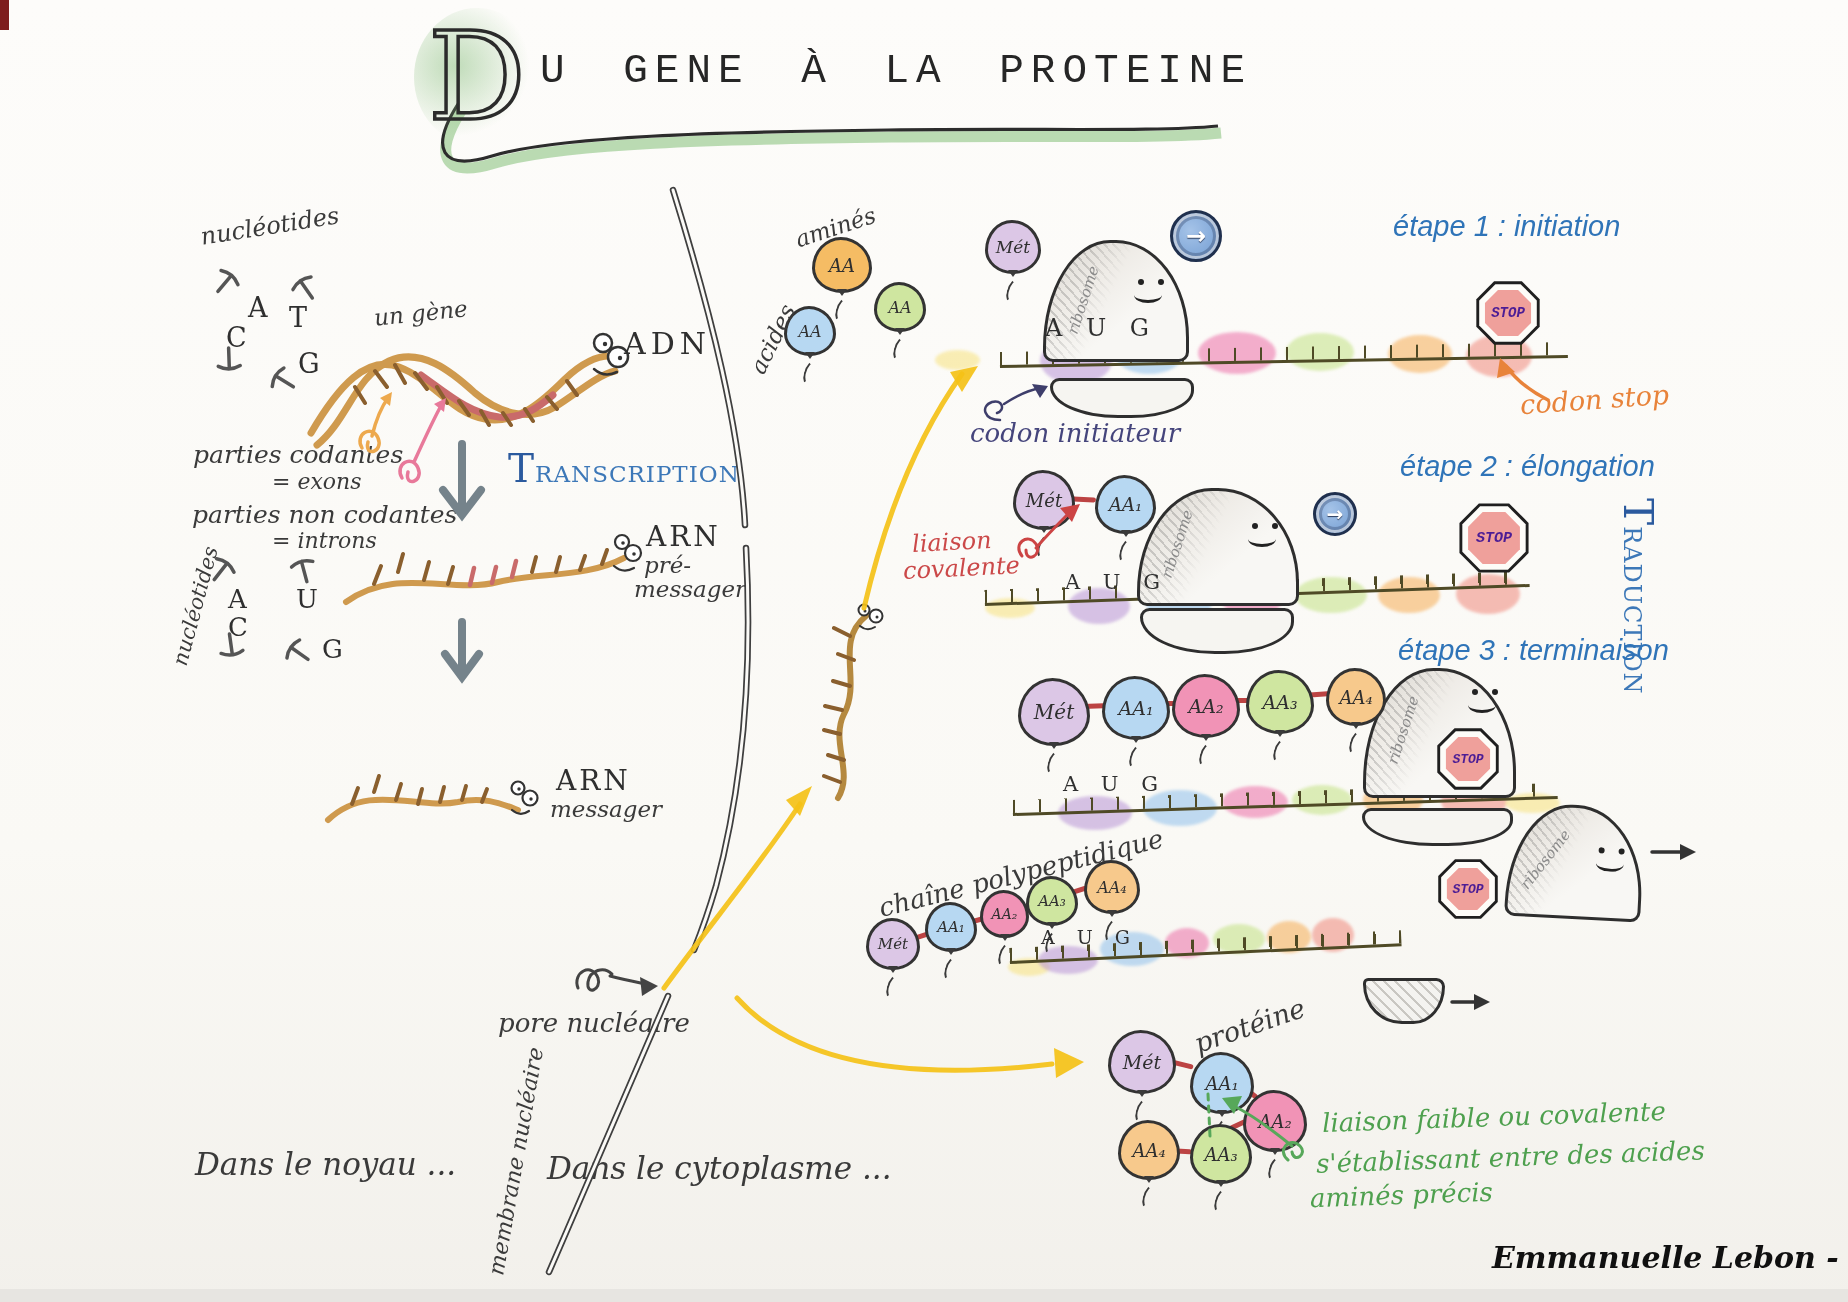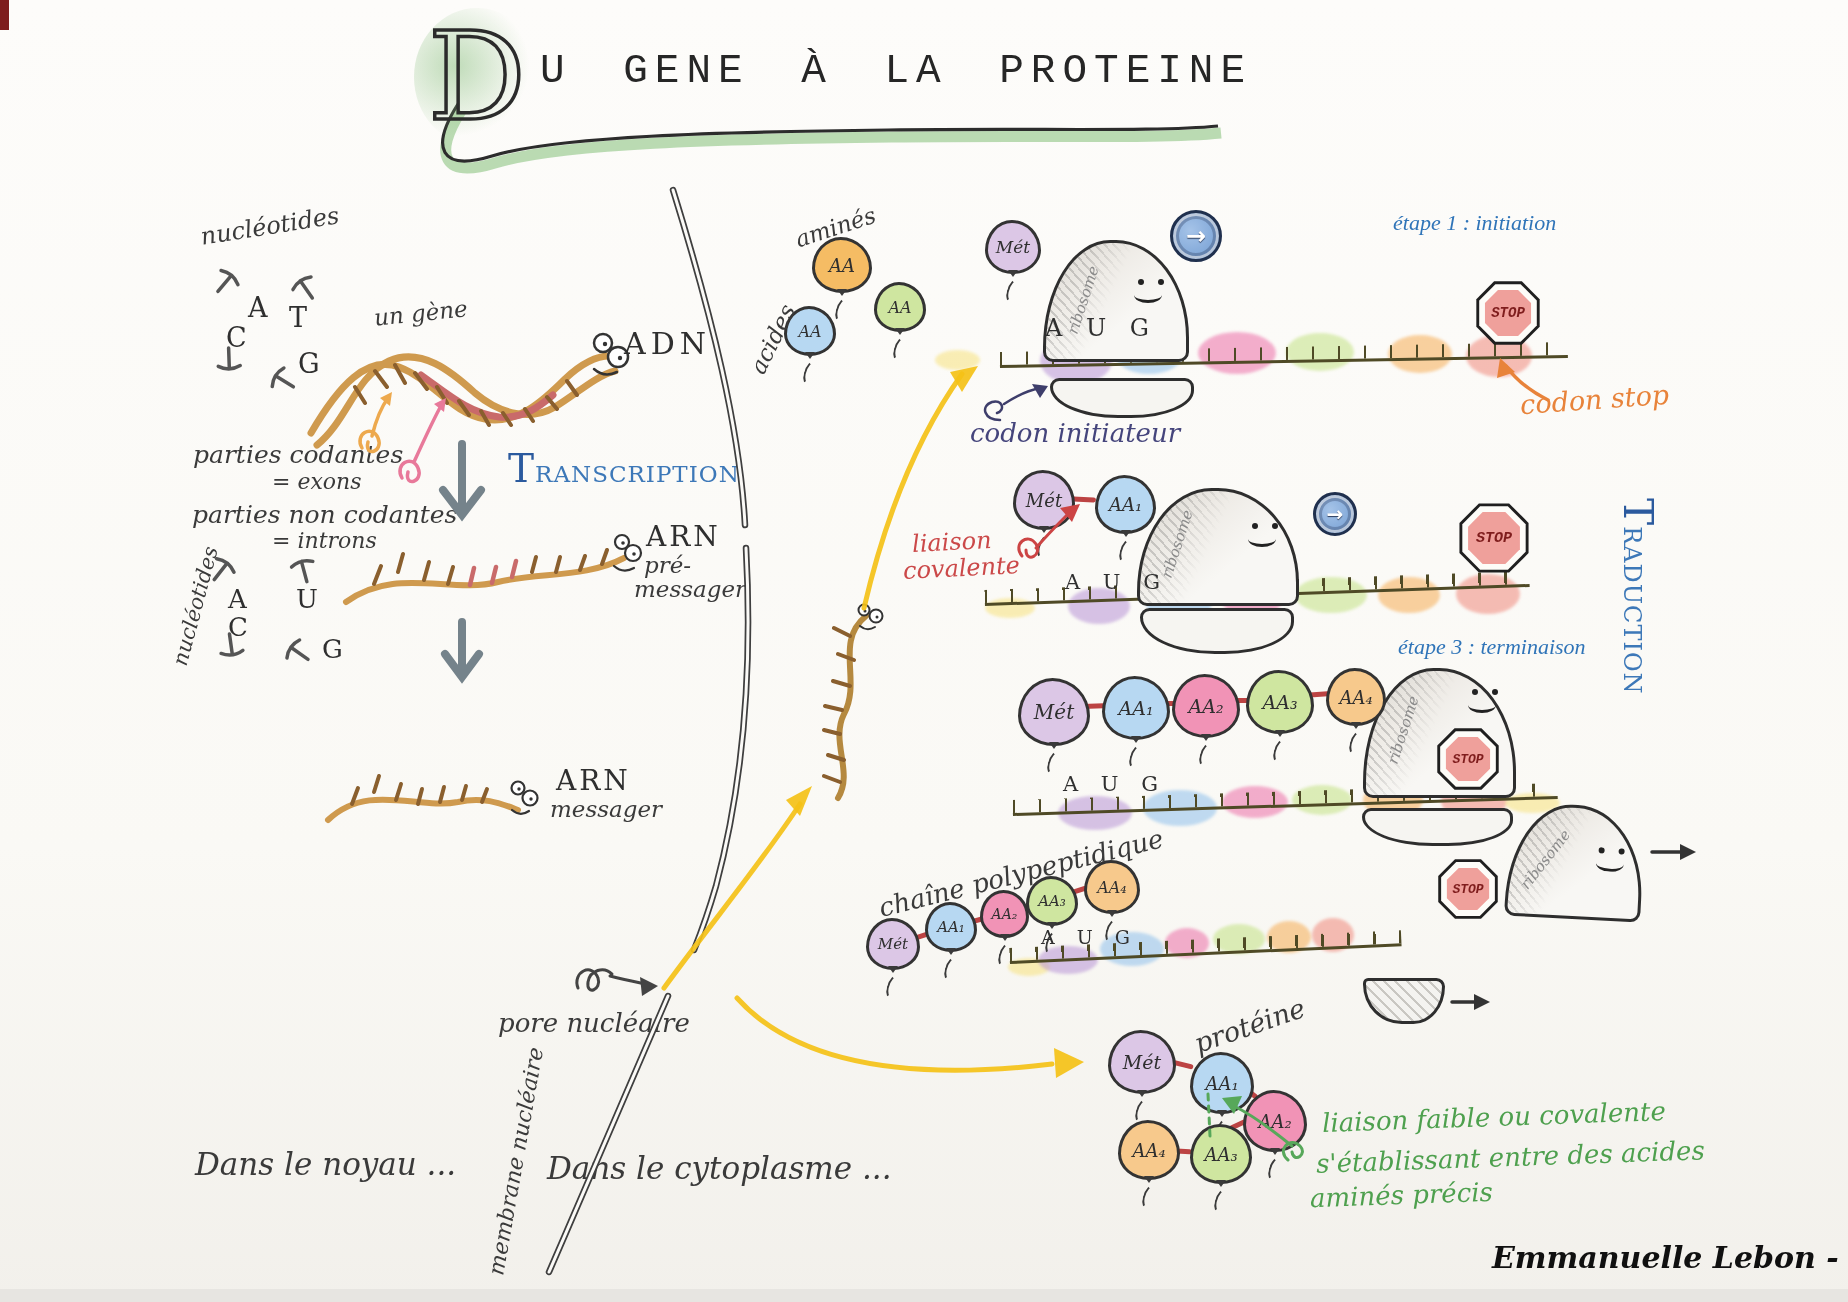--- a/index.html
+++ b/index.html
@@ -1,20 +1,20 @@
 <!DOCTYPE html>
 <html><head>
 <meta charset="utf-8">
 <style>
   html,body{margin:0;padding:0;background:#ffffff;}
   .stage{position:relative;width:1848px;height:1302px;overflow:hidden;
     background:linear-gradient(180deg,#fdfcfa 0%,#faf9f5 65%,#f2f0eb 100%);
     font-family:"DejaVu Serif",serif;color:#3a3a3a;}
   .hw{position:absolute;font-family:"DejaVu Serif",serif;font-style:italic;color:#3a3a3a;white-space:nowrap;z-index:5;}
-  .step{position:absolute;font-family:Liberation Serif, serif;font-style:italic;color:#2f74b8;font-size:22px;white-space:nowrap;z-index:5;}
+  .step{position:absolute;font-family:Liberation Sans, sans-serif;font-style:italic;color:#2f74b8;font-size:29px;white-space:nowrap;z-index:5;}
   .cap-label{position:absolute;display:block;font-family:"DejaVu Serif",serif;color:#3d78b8;font-size:23px;letter-spacing:1px;white-space:nowrap;z-index:5;}
   .cap-label::first-letter{font-size:1.7em;color:#2b5a9e;}
   .print{position:absolute;font-family:"DejaVu Serif",serif;color:#2f2f2f;white-space:nowrap;z-index:5;}
   .aug{position:absolute;font-family:"DejaVu Serif",serif;letter-spacing:8px;color:#2f2f2f;white-space:nowrap;z-index:5;}
   .bal{position:absolute;display:flex;align-items:center;justify-content:center;
     border:3px solid #333;border-radius:48% 52% 50% 50%/56% 56% 44% 44%;
     font-family:"DejaVu Serif",serif;font-style:italic;color:#2f2f2f;z-index:3;}
   .bal::after{content:"";position:absolute;bottom:-11px;left:calc(50% - 5px);
     border:5px solid transparent;border-top:7px solid #3a3a3a;}
   .bal::before{content:"";position:absolute;bottom:-33px;left:calc(50% - 6px);width:12px;height:22px;
@@ -34,21 +34,21 @@
     -webkit-mask:linear-gradient(115deg,#000 24%,transparent 46%);mask:linear-gradient(115deg,#000 24%,transparent 46%);}
   .ribo-bot{position:absolute;background:#f6f5f1;border:3px solid #2e2e2e;
     border-radius:10px 10px 48% 52%/10px 10px 75% 85%;z-index:2;}
   .ribo-name{position:absolute;font-family:"DejaVu Serif",serif;font-style:italic;color:#8a8a8a;font-size:15px;transform:rotate(-72deg);z-index:3;}
   .eyes{position:absolute;width:6px;height:6px;background:#222;border-radius:50%;box-shadow:20px 0 0 #222;z-index:3;}
   .smile{position:absolute;width:28px;height:13px;border-bottom:3.5px solid #222;border-radius:0 0 60% 60%;z-index:3;}
   .stop{position:absolute;background:#1f1f1f;z-index:4;
     clip-path:polygon(29% 2%,71% 2%,98% 29%,98% 71%,71% 98%,29% 98%,2% 71%,2% 29%);}
   .stop .s2{position:absolute;inset:3px;background:#fdfcf8;clip-path:inherit;}
   .stop .s3{position:absolute;inset:9px;background:#efa09b;clip-path:inherit;display:flex;align-items:center;justify-content:center;}
-  .stop span{font-family:"Liberation Mono",monospace;font-weight:700;color:#7f1d1d;}
+  .stop span{font-family:"Liberation Mono",monospace;font-weight:700;color:#4c1d95;}
   .bicon{position:absolute;border-radius:50%;background:radial-gradient(circle at 38% 38%,#a5c3e8,#6f9ad0);
     border:3px solid #20304e;box-shadow:inset 0 0 0 3px rgba(255,255,255,.55),inset 0 0 0 6px rgba(32,48,78,.3);
     display:flex;align-items:center;justify-content:center;color:#fff;font-weight:bold;
     font-family:"DejaVu Sans",sans-serif;z-index:4;text-shadow:0 1px 1px #2c3c5c;}
   .boat{position:absolute;border:3px solid #2e2e2e;border-radius:6px 10px 45% 55%/6px 10px 95% 100%;
     background:repeating-linear-gradient(45deg,#c9c7c2 0 2px,#f4f3f0 2px 8px);z-index:2;}
   .nt{position:absolute;width:30px;height:30px;z-index:2;}
   .bigD{position:absolute;font-family:"DejaVu Serif",serif;font-size:122px;line-height:1;
     color:rgba(250,249,245,0);-webkit-text-stroke:3.5px #2b2b2b;z-index:5;}
   .bigD::before{content:"";position:absolute;inset:-8px -14px;z-index:-1;border-radius:50%;
@@ -206,20 +206,21 @@
   <div class="mline" style="left:1000px;top:352px;width:568px;transform:rotate(-1deg);"></div>
   <div class="stop" style="left:1475px;top:280px;width:66px;height:66px;">
       <i class="s2"></i>
       <i class="s3">
         <span style="font-size:14px;">STOP</span>
       </i>
     </div>
   <div class="hw" style="left:1520px;top:384px;font-size:27px;color:#e8833a;transform:rotate(-4deg);">codon stop</div>
   <div class="hw" style="left:970px;top:418px;font-size:26px;color:#45457c;">codon initiateur</div>
 
+  <div class="step" style="left:1400px;top:450px;">étape 2 : élongation</div>
   <div class="hw" style="left:912px;top:528px;font-size:24px;color:#cb4949;transform:rotate(-3deg);">liaison</div>
   <div class="hw" style="left:903px;top:554px;font-size:24px;color:#cb4949;transform:rotate(-3deg);">covalente</div>
   <div class="bal c-pur" style="left:1013px;top:470px;width:56px;height:54px;font-size:18px;">
       <span>Mét</span>
     </div>
   <div class="bal c-blu" style="left:1095px;top:475px;width:55px;height:53px;font-size:18px;">
       <span>AA₁</span>
     </div>
   <div class="lnk" style="left:1066px;top:496px;width:30px;transform:rotate(3deg);"></div>
   <div class="ribo-top" style="left:1137px;top:488px;width:156px;height:112px;">

